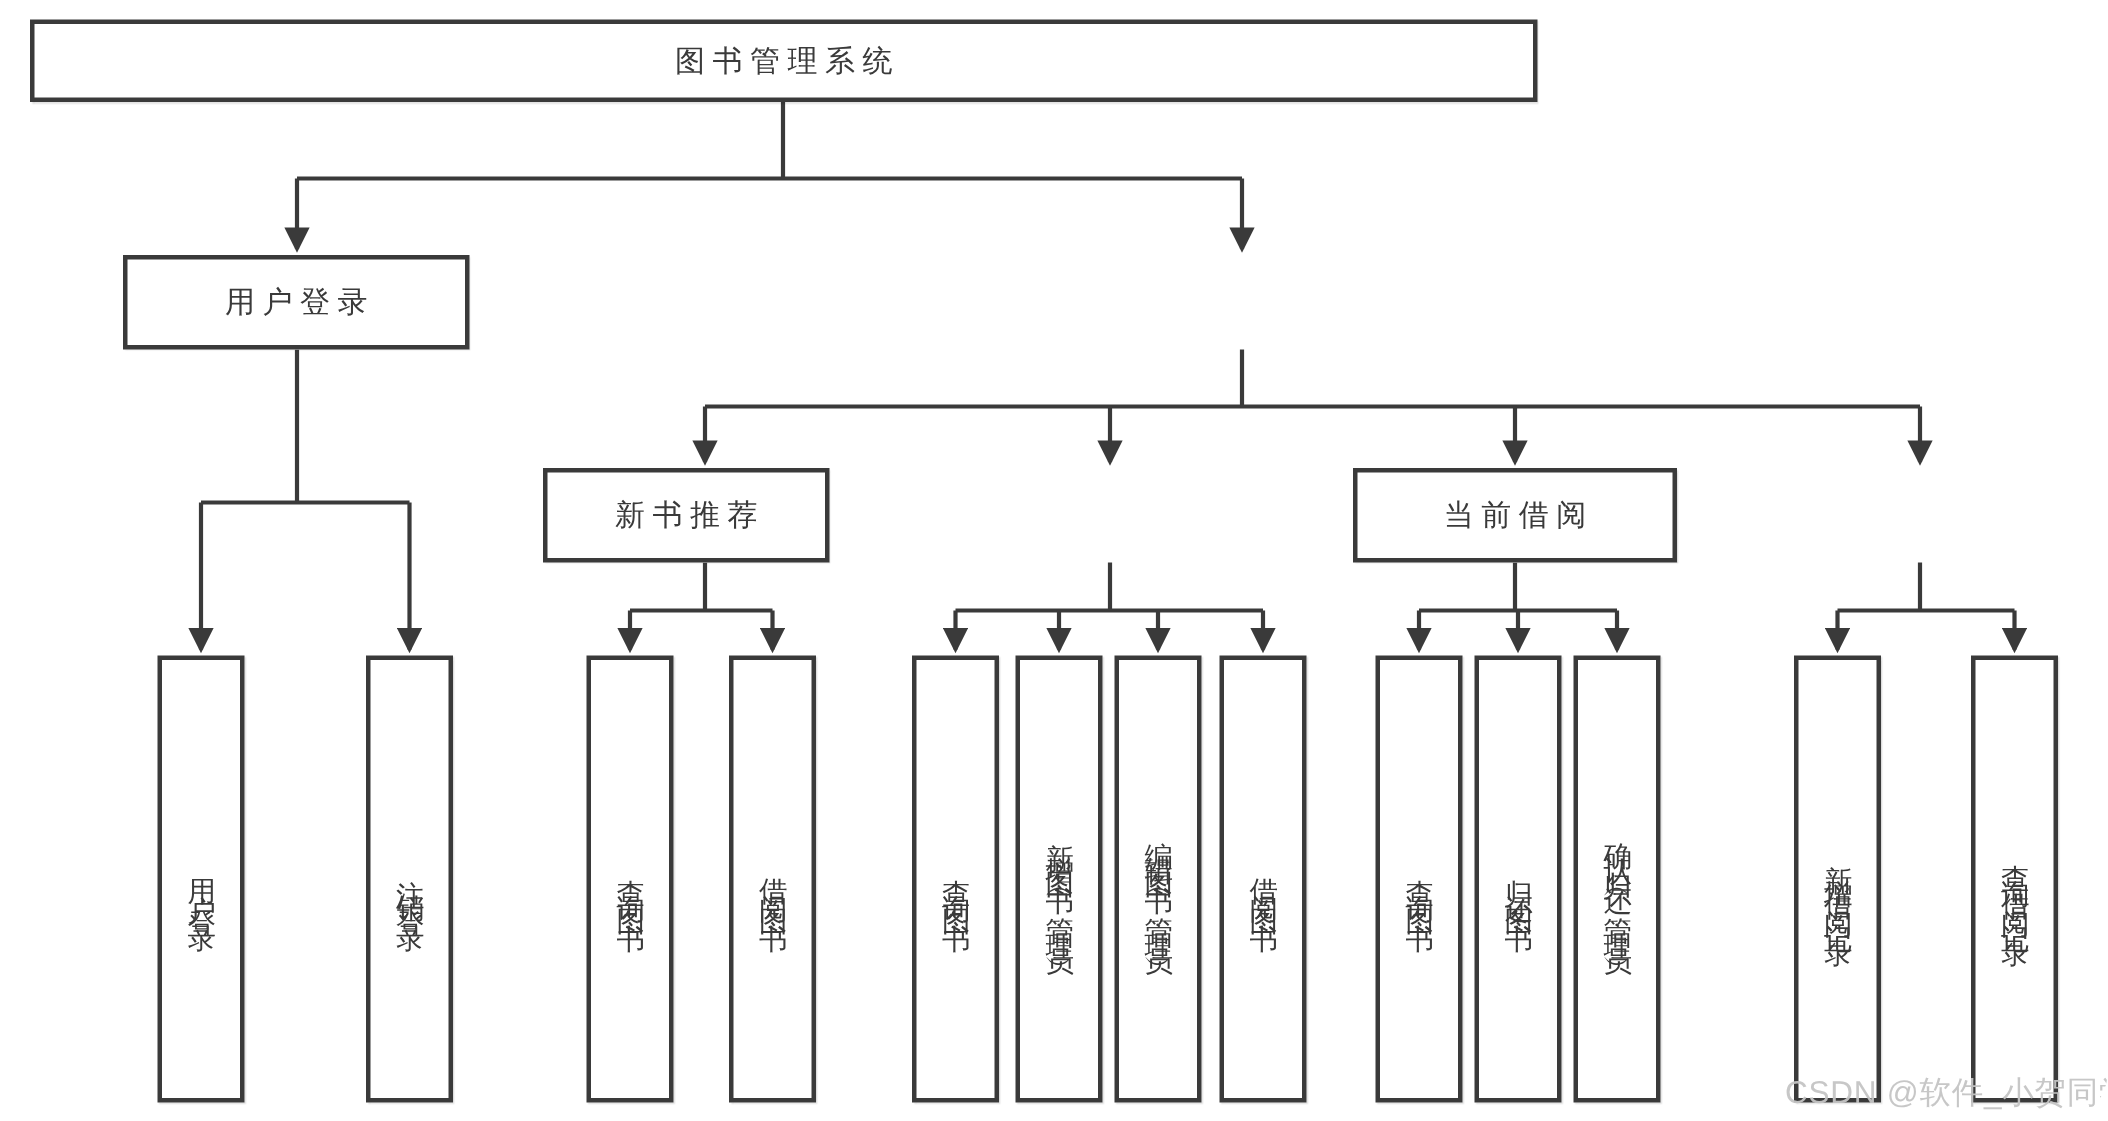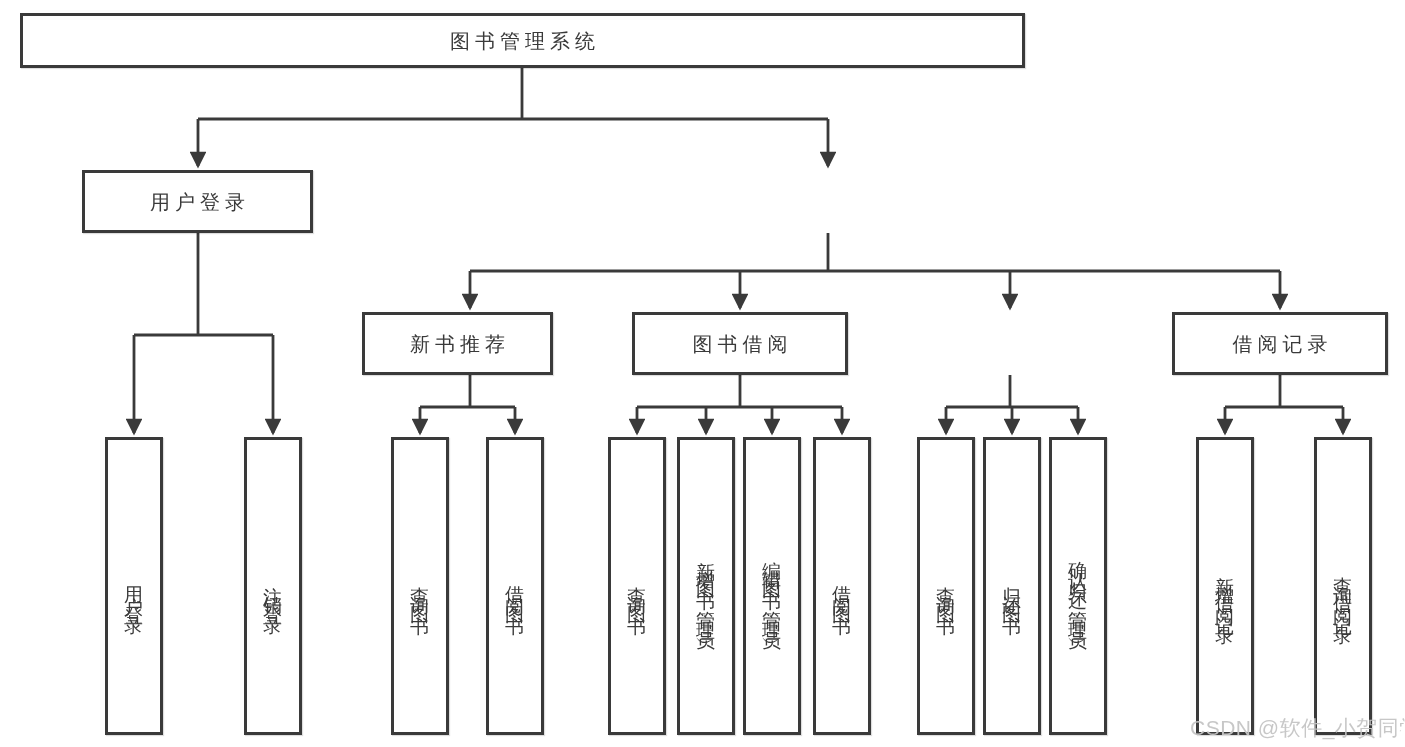--- a/index.html
+++ b/index.html
@@ -99,25 +99,22 @@
     <span class="label">图书管理系统</span>
   </div>
 
   <div class="node" style="left:82px;top:170px;width:231px;height:63px">
     <span class="label">用户登录</span>
   </div>
 
   <div class="node" style="left:362px;top:312px;width:191px;height:63px">
     <span class="label">新书推荐</span>
   </div>
-  <div class="node" style="left:632px;top:312px;width:216px;height:63px">
-    <span class="label">图书借阅</span>
-  </div>
-  <div class="node" style="left:1172px;top:312px;width:216px;height:63px">
-    <span class="label">借阅记录</span>
+  <div class="node" style="left:902px;top:312px;width:216px;height:63px">
+    <span class="label">当前借阅</span>
   </div>
 
   <div class="node leaf" style="left:105px;top:437px;width:58px;height:298px">
     <span class="label">用户登录</span>
   </div>
   <div class="node leaf" style="left:244px;top:437px;width:58px;height:298px">
     <span class="label">注销登录</span>
   </div>
 
   <div class="node leaf" style="left:391px;top:437px;width:58px;height:298px">

